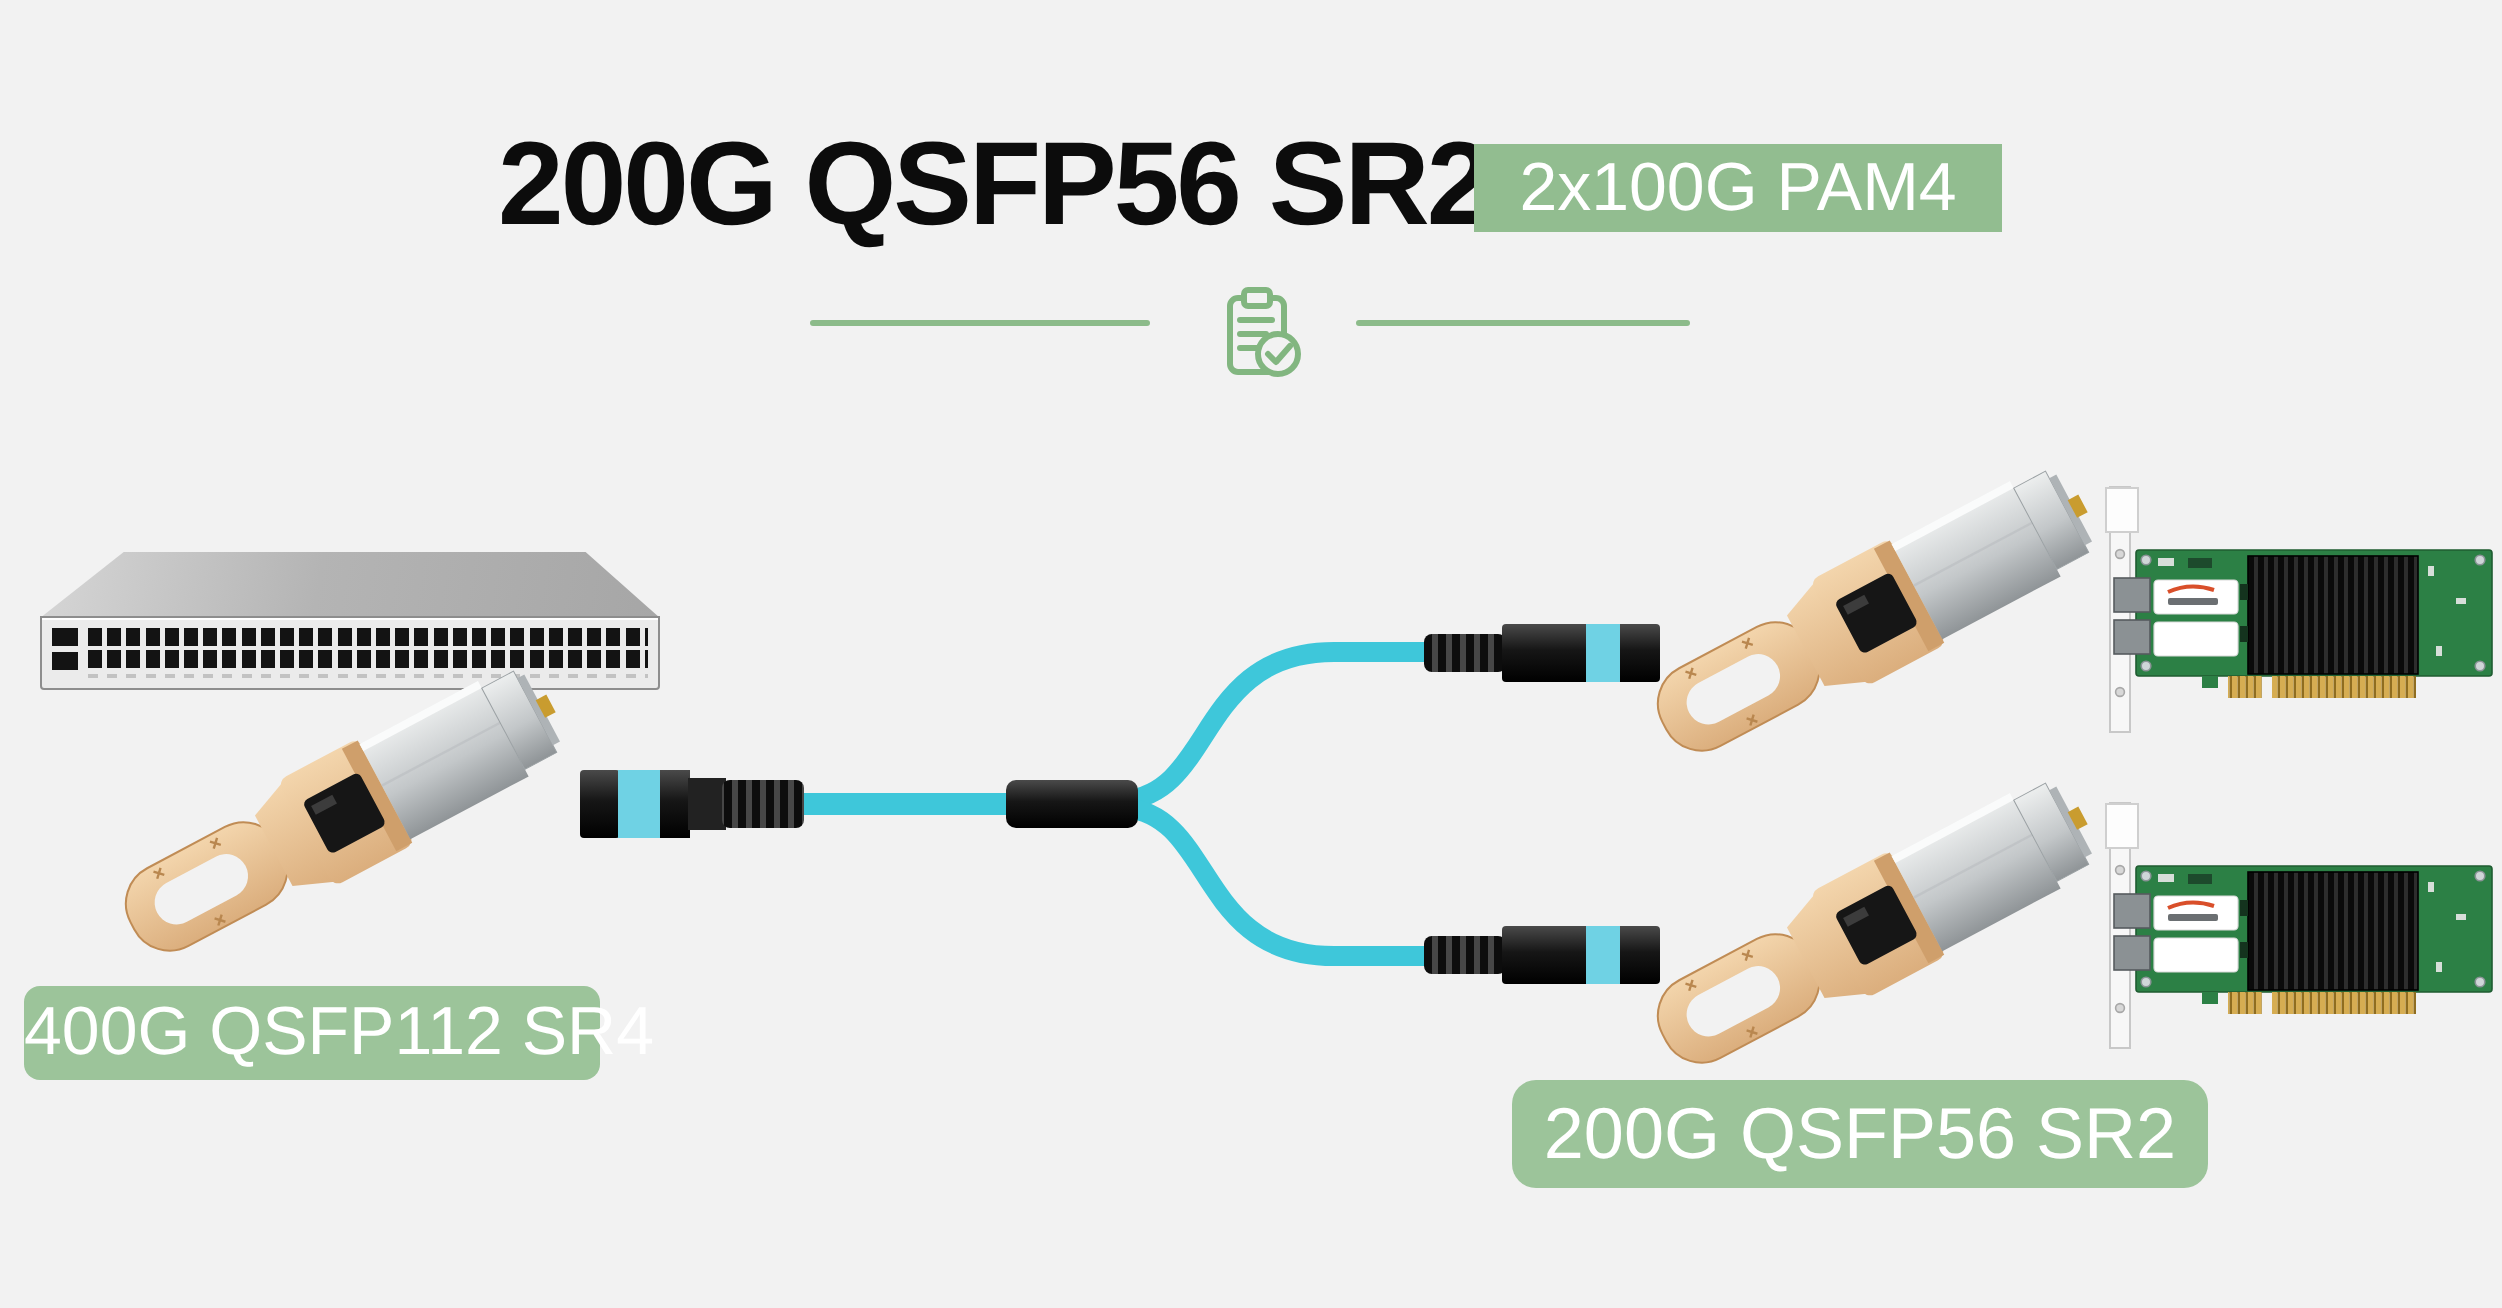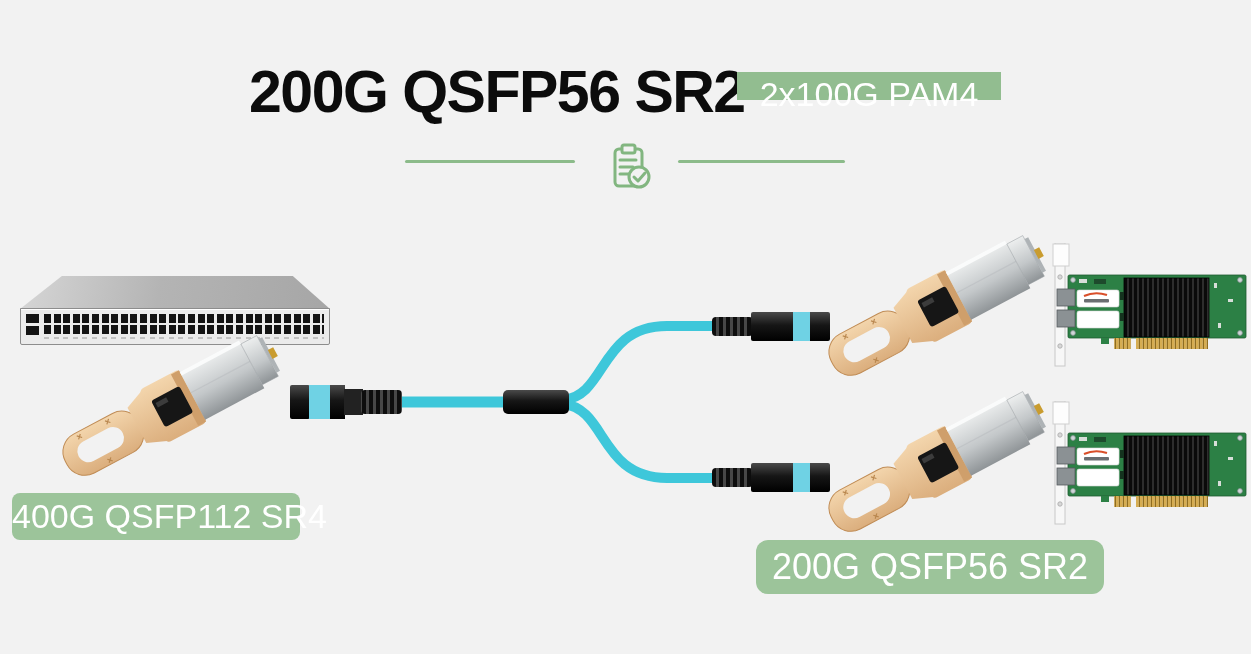--- a/index.html
+++ b/index.html
@@ -9,21 +9,21 @@
   }
   .abs { position:absolute; }
 
   
   .title {
     left:249px; top:63px; margin:0;
     font-size:59px; font-weight:bold; letter-spacing:-1.5px;
     line-height:1.0; color:#0c0c0c; white-space:nowrap;
   }
   .badge {
-    left:737px; top:72px; width:264px; height:28px;
+    left:737px; top:72px; width:264px; height:44px;
     background:#92bd90; color:#ffffff; font-size:34px;
     line-height:44px; text-align:center; white-space:nowrap;
   }
   .divider-line {
     top:160px; height:3px; background:#8cbb8a; border-radius:2px;
   }
   .divider-line.left  { left:405px; width:170px; }
   .divider-line.right { left:678px; width:167px; }
   .divider-icon { left:603px; top:140px; }
 

